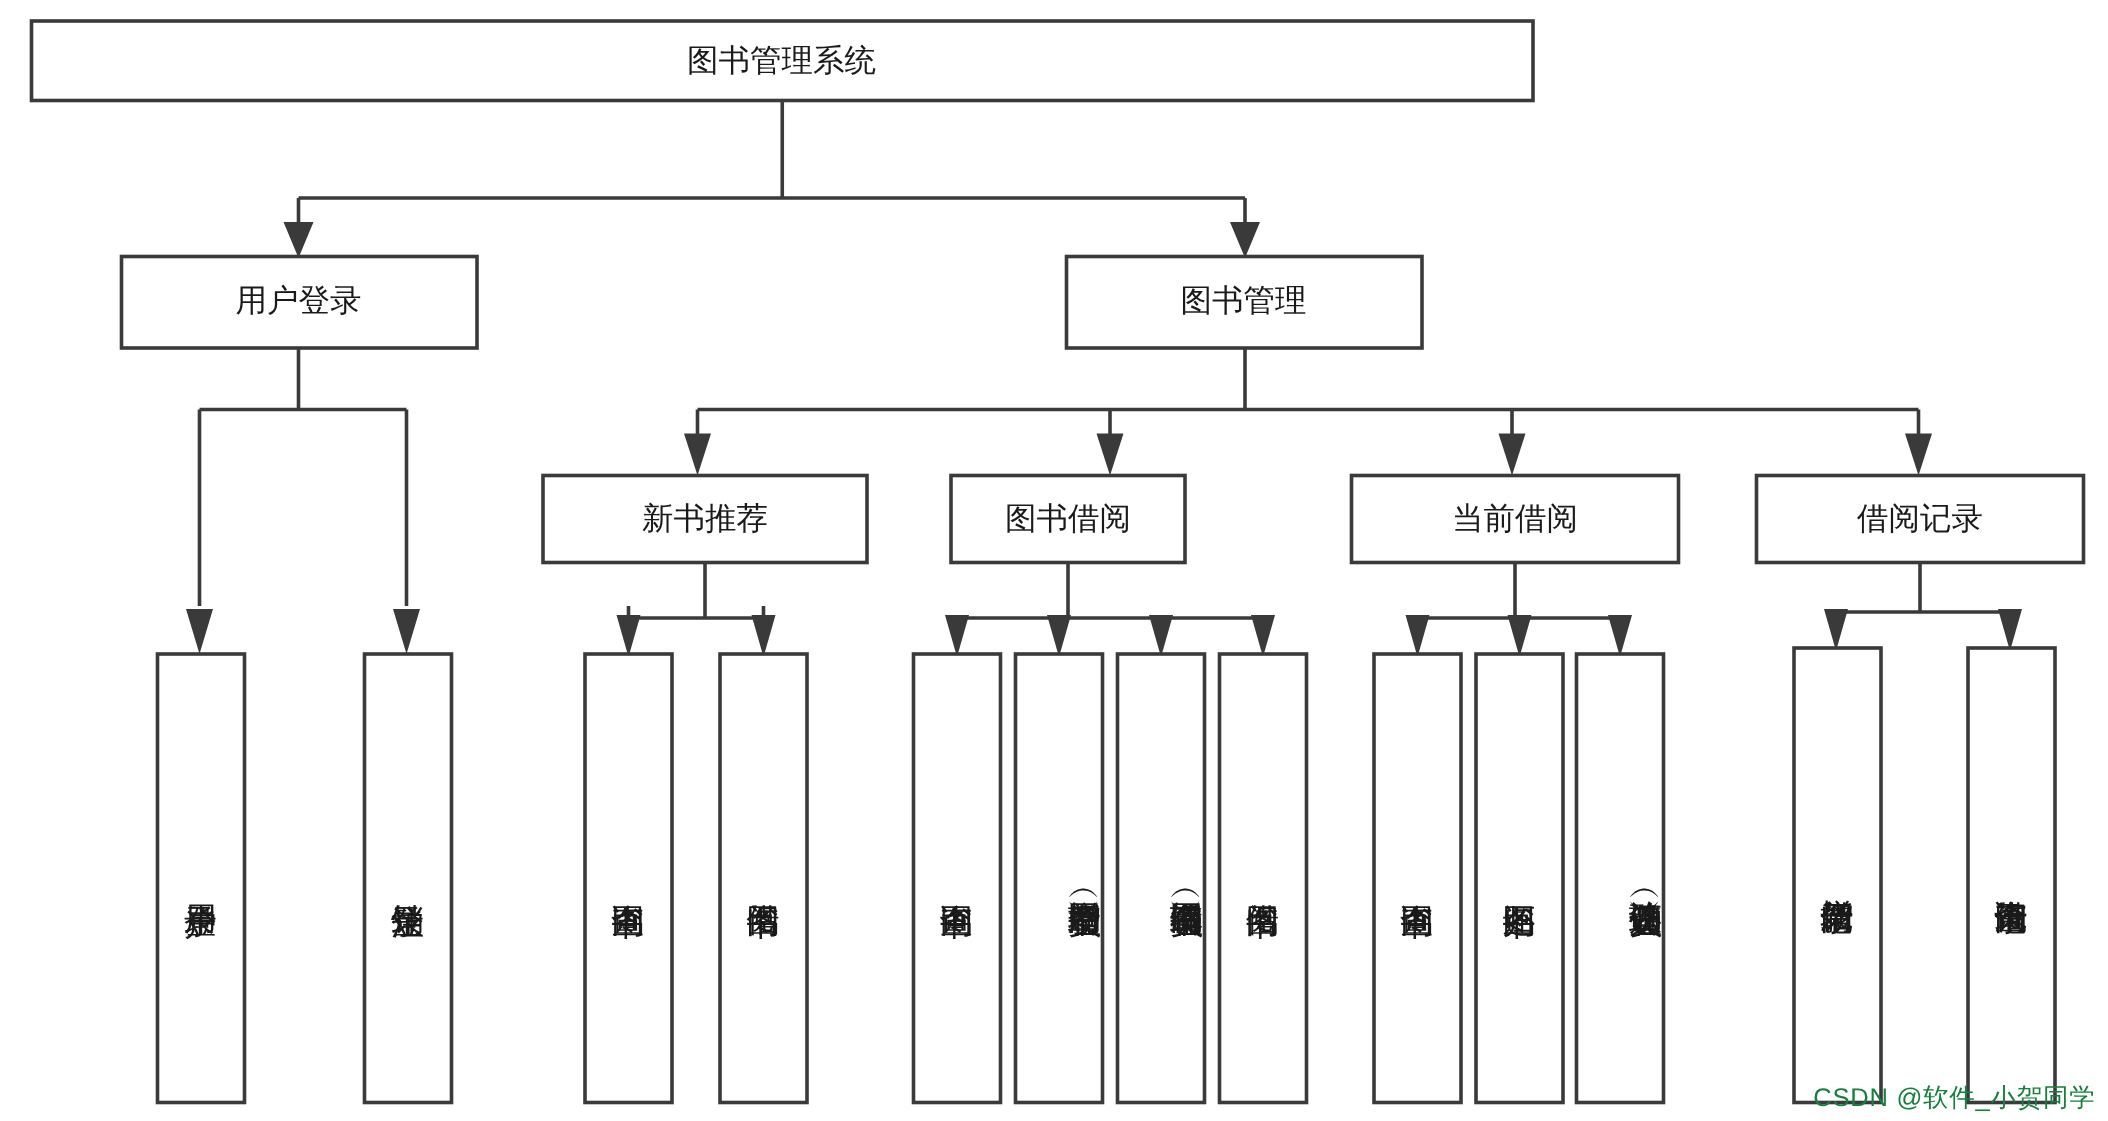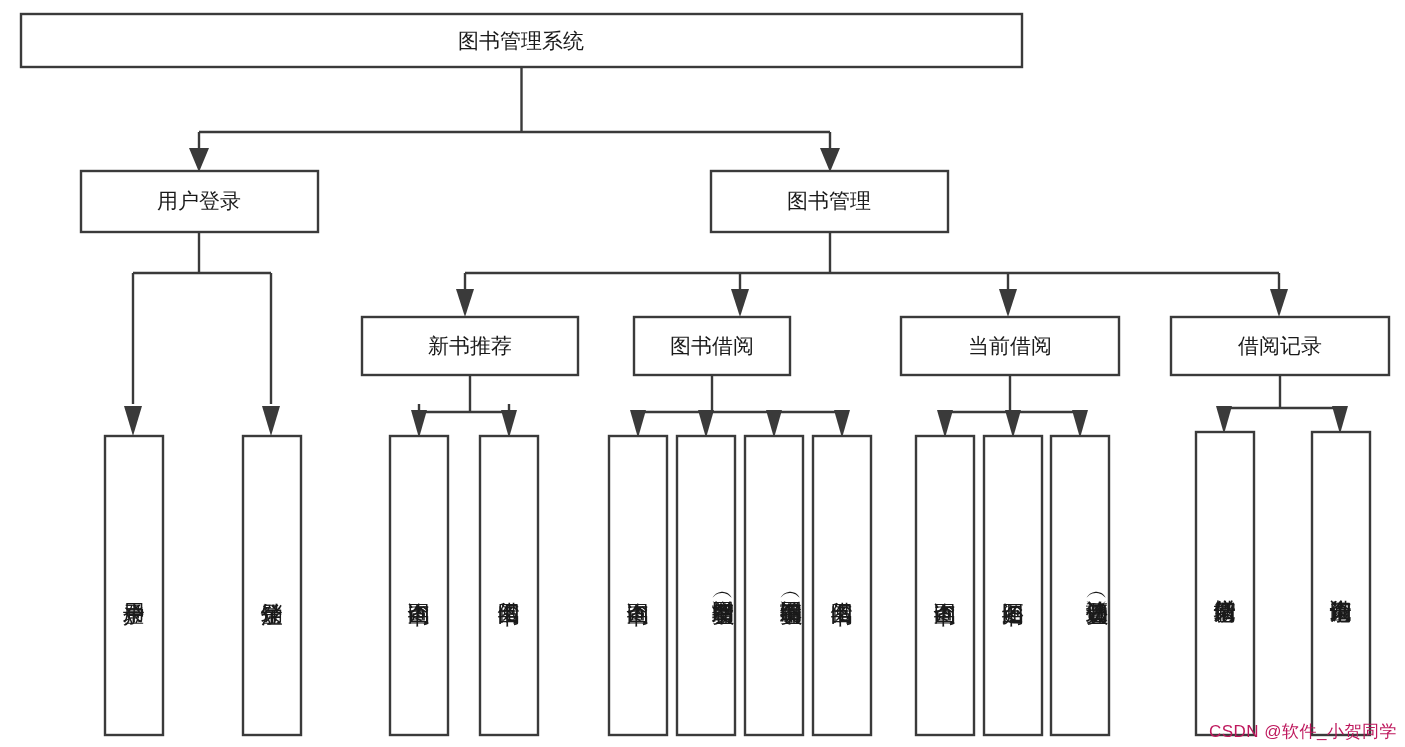--- a/index.html
+++ b/index.html
@@ -62,21 +62,21 @@
     letter-spacing: 0.5px;
     white-space: nowrap;
     pointer-events: none;
   }
   .watermark {
     position: absolute;
     right: 8px;
     bottom: 4px;
     font-family: "Liberation Sans", "DejaVu Sans", sans-serif;
     font-size: 17px;
-    color: #be185d;
+    color: #15803d;
     white-space: nowrap;
     letter-spacing: 0.5px;
   }
 </style>
 </head>
 <body>
 
 <div id="diagram-root">
 
   <svg class="diagram-canvas" viewBox="0 0 1405 747">

